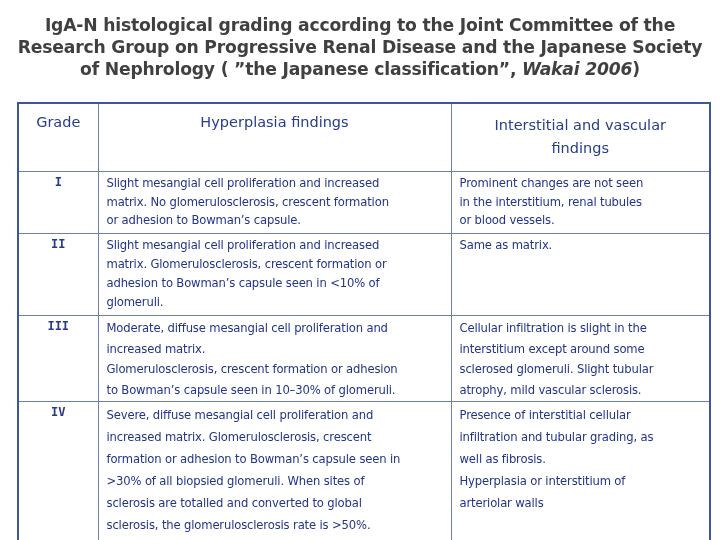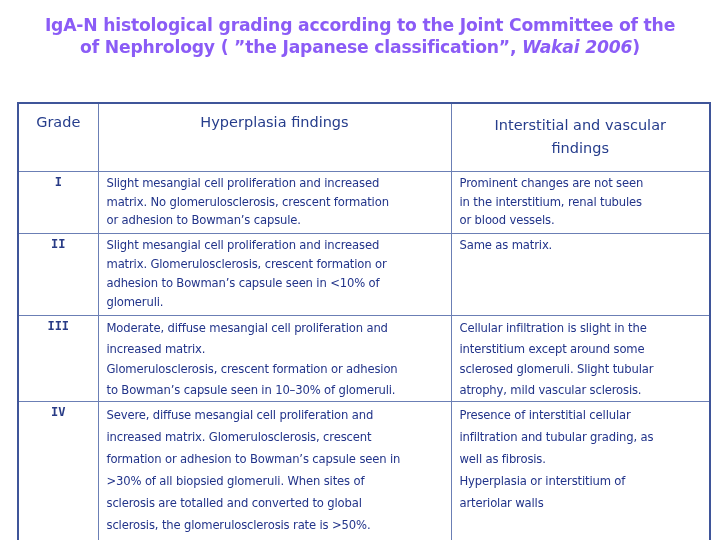--- a/index.html
+++ b/index.html
@@ -2,21 +2,21 @@
 <html><head>
 <meta charset="utf-8">
 <style>
   html, body { margin: 0; padding: 0; }
   body {
     width: 720px; height: 540px; background: #ffffff; position: relative; overflow: hidden;
     font-family: "DejaVu Sans", sans-serif;
   }
   .title {
     position: absolute; left: 0; top: 14px; width: 720px;
-    text-align: center; color: #8b5cf6; font-weight: bold;
+    text-align: center; color: #404040; font-weight: bold;
     font-size: 17.2px; line-height: 22px; letter-spacing: -0.2px;
   }
   .title .line { display: block; }
   .title i { font-style: italic; }
   table.grid {
     position: absolute; left: 17px; top: 102px;
     width: 692px; border-collapse: collapse;
     border: 2px solid #3f5599; table-layout: fixed;
     color: #22348a;
   }
@@ -38,20 +38,21 @@
   .r3 .cell span { line-height: 20.5px; }
   .r4 td { height: 138px; }
   .r4 .cell span { line-height: 22px; padding-top: 0; }
   .r4 .cell { padding-top: 2px !important; }
 </style>
 </head>
 <body>
 
 <div class="title">
   <span class="line">IgA-N histological grading according to the Joint Committee of the</span>
+  <span class="line">Research Group on Progressive Renal Disease and the Japanese Society</span>
   <span class="line"><span>of Nephrology ( ”the Japanese classification”, </span><i>Wakai 2006</i><span>)</span></span>
 </div>
 
 <table class="grid">
   <colgroup>
     <col style="width:80px">
     <col style="width:353px">
     <col style="width:259px">
   </colgroup>
   <thead>

